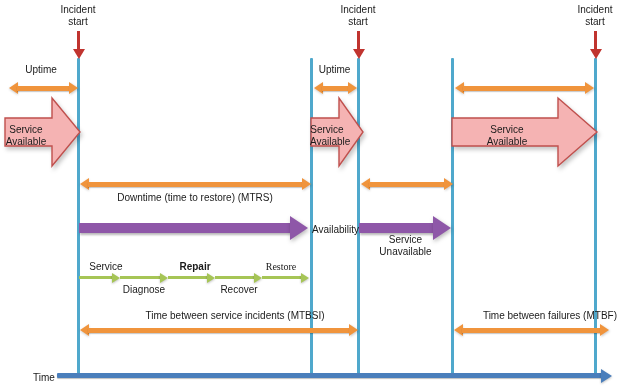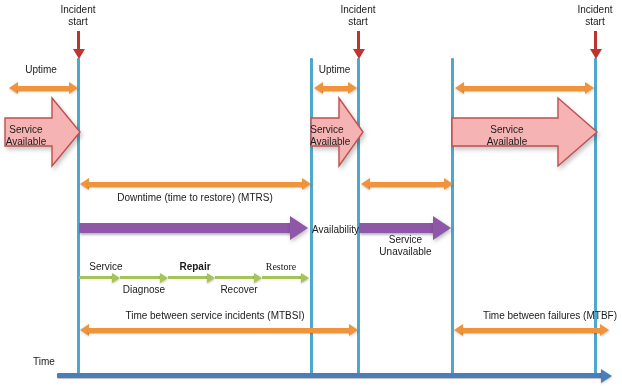--- a/index.html
+++ b/index.html
@@ -227,27 +227,27 @@
   <div class="g-head" style="left:254px;top:272.5px;"></div>
   <div class="g-seg" style="left:262px;top:276px;width:40px;"></div>
   <div class="g-head" style="left:301px;top:272.5px;"></div>
 
   <div class="g-label" style="left:81px;top:261px;width:50px;">Service</div>
   <div class="g-label" style="left:170px;top:261px;width:50px;font-weight:bold;">Repair</div>
   <div class="g-label" style="left:255px;top:261px;width:52px;font-family:Liberation Serif, serif;">Restore</div>
   <div class="g-label" style="left:116px;top:284px;width:56px;">Diagnose</div>
   <div class="g-label" style="left:212px;top:284px;width:54px;">Recover</div>
 
-  <div class="o-label" style="left:80px;top:310px;width:270px;">Time between service incidents (MTBSI)</div>
+  <div class="o-label" style="left:80px;top:310px;width:270px;padding-left:20px;">Time between service incidents (MTBSI)</div>
   <div class="o-head-l" style="left:80px;top:324px;"></div>
   <div class="o-shaft" style="left:88px;top:327.5px;width:262px;"></div>
   <div class="o-head-r" style="left:349px;top:324px;"></div>
 
   <div class="o-label" style="left:452px;top:310px;width:165px;text-align:right;">Time between failures (MTBF)</div>
   <div class="o-head-l" style="left:454px;top:324px;"></div>
   <div class="o-shaft" style="left:462px;top:327.5px;width:139px;"></div>
   <div class="o-head-r" style="left:600px;top:324px;"></div>
 
-  <div class="time-label" style="left:33px;top:356px;">Time</div>
+  <div class="time-label" style="left:33px;top:372px;">Time</div>
   <div class="timeaxis" style="left:57px;top:373px;width:545px;"></div>
   <div class="timeaxis-head" style="left:601px;top:368.5px;"></div>
 
 </div>
 
 </body></html>

